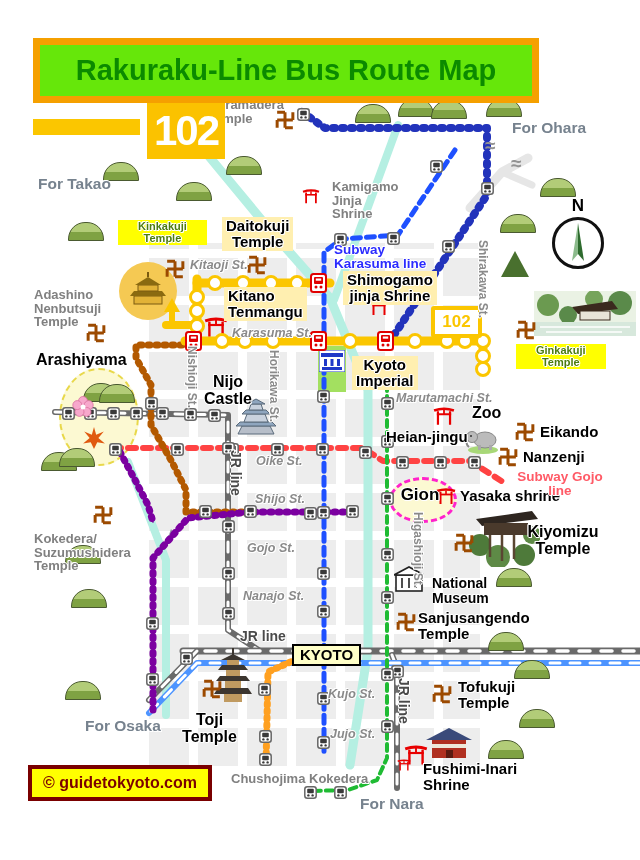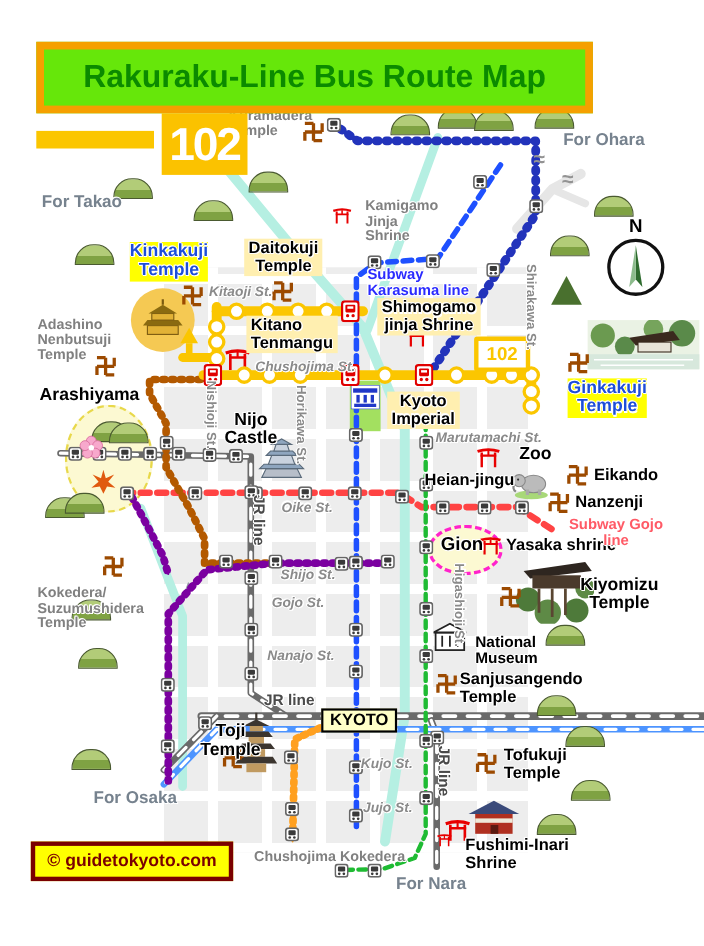--- a/index.html
+++ b/index.html
@@ -25,21 +25,21 @@
   .place{color:#000;font-size:15px}
   .place-lg{color:#000;font-size:16px}
   .gray{color:#76828E;font-size:15.5px}
   .gplace{color:#808080;font-size:13px}
   .street{color:#8a8a8a;font-size:12.5px;font-style:italic}
   .vstreet{color:#8a8a8a;font-size:12px;writing-mode:vertical-rl;line-height:1}
   .jrl{color:#4a4a4a;font-size:14px}
   .vjr{writing-mode:vertical-rl;line-height:1}
   .subk{color:#2B2BFF;font-size:13.5px}
   .subt{color:#FF5A66;font-size:13.5px}
-  .hl-y{background:#FFFF00;padding:1px 0;font-size:16px;color:#1d4ed8}
+  .hl-y{background:#FFFF00;padding:1px 20px;font-size:11px;color:#4d7c0f}
   .hl-c{background:#FFEFB0;padding:1px 4px;font-size:15px;color:#000}
   .kyoto-box{background:#FFFFC8;border:2px solid #000;padding:1px 6px;font-size:15px;color:#000;
              text-shadow:none}
   
   .title{left:33px;top:38px;width:492px;background:#66E70A;border:7px solid #F5A000;z-index:5;
          color:#0B8A00;font-size:29px;font-weight:bold;text-align:center;padding:9px 0;
          text-shadow:none;position:absolute}
   .legend-bar{left:33px;top:119px;width:107px;height:16px;background:#FBC600;z-index:5}
   .legend-badge{left:147px;top:103px;width:78px;height:56px;background:#FBC200;z-index:5;
     color:#fff;font-size:42px;font-weight:bold;text-align:center;line-height:56px;letter-spacing:-2px}
@@ -746,21 +746,21 @@
 <div class="lbl place-lg ctr" style="left:389px;top:486px;width:62px;font-size:17px;z-index:4">Gion</div>
 <div class="lbl place" style="left:460px;top:488px">Yasaka shrine</div>
 <div class="lbl place-lg ctr" style="left:518px;top:524px;width:90px">Kiyomizu
 Temple</div>
 <div class="lbl place" style="left:432px;top:576px;font-size:14px">National
 Museum</div>
 <div class="lbl place" style="left:418px;top:610px">Sanjusangendo
 Temple</div>
 <div class="lbl place" style="left:458px;top:679px">Tofukuji
 Temple</div>
-<div class="lbl place-lg ctr" style="left:172px;top:657px;width:75px">Toji
+<div class="lbl place-lg ctr" style="left:172px;top:712px;width:75px">Toji
 Temple</div>
 <div class="lbl place" style="left:423px;top:761px">Fushimi-Inari
 Shrine</div>
 
 <div class="lbl hl-y ctr" style="left:118px;top:220px">Kinkakuji
 Temple</div>
 <div class="lbl hl-y ctr" style="left:516px;top:344px">Ginkakuji
 Temple</div>
 <div class="lbl hl-c ctr" style="left:222px;top:217px">Daitokuji
 Temple</div>
@@ -774,24 +774,24 @@
 
 <div class="lbl subk" style="left:334px;top:243px">Subway
 Karasuma line</div>
 <div class="lbl subt ctr" style="left:504px;top:470px;width:112px">Subway Gojo
 line</div>
 <div class="lbl jrl vjr" style="left:229px;top:450px">JR  line</div>
 <div class="lbl jrl" style="left:240px;top:629px">JR  line</div>
 <div class="lbl jrl vjr" style="left:397px;top:678px">JR  line</div>
 
 <div class="lbl street" style="left:190px;top:259px">Kitaoji St.</div>
-<div class="lbl street" style="left:232px;top:327px">Chushojima St.</div>
+<div class="lbl street" style="left:232px;top:327px">Karasuma St.</div>
 <div class="lbl street" style="left:396px;top:392px">Marutamachi St.</div>
 <div class="lbl street" style="left:256px;top:455px">Oike St.</div>
-<div class="lbl street" style="left:255px;top:516px">Shijo St.</div>
+<div class="lbl street" style="left:255px;top:493px">Shijo St.</div>
 <div class="lbl street" style="left:247px;top:542px">Gojo St.</div>
 <div class="lbl street" style="left:243px;top:590px">Nanajo St.</div>
 <div class="lbl street" style="left:328px;top:688px">Kujo St.</div>
 <div class="lbl street" style="left:330px;top:728px">Jujo St.</div>
 <div class="lbl vstreet" style="left:186px;top:346px">Nishioji St.</div>
 <div class="lbl vstreet" style="left:268px;top:350px">Horikawa St.</div>
 <div class="lbl vstreet" style="left:477px;top:240px">Shirakawa St.</div>
 <div class="lbl vstreet" style="left:412px;top:512px">Higashioji St.</div>
 
 </body></html>

